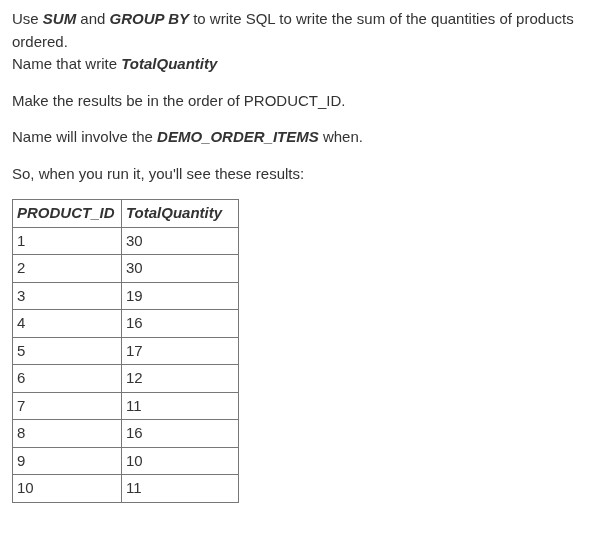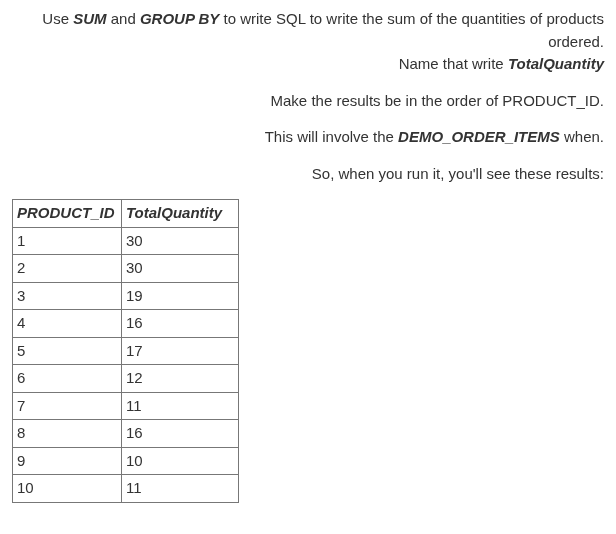--- a/index.html
+++ b/index.html
@@ -7,21 +7,20 @@
       font-size: 15px;
       color: #333;
       margin: 0;
       padding: 8px 12px;
       width: 616px;
       box-sizing: border-box;
       line-height: 1.5;
     }
     p {
       margin: 0 0 14px 0;
-      text-align: right;
     }
     .bi {
       font-weight: bold;
       font-style: italic;
     }
     table {
       border-collapse: collapse;
       margin-top: 4px;
     }
     th, td {
@@ -47,21 +46,21 @@
 <body>
 
 <p>
   <span>Use </span><span class="bi">SUM</span><span> and </span><span class="bi">GROUP BY</span><span> to write SQL to write the sum of the quantities of products ordered.</span><br>
   <span>Name that write </span><span class="bi">TotalQuantity</span>
 </p>
 
 <p>Make the results be in the order of PRODUCT_ID.</p>
 
 <p>
-  <span>This will involve the </span><span class="bi">DEMO_ORDER_ITEMS</span><span> when.</span>
+  <span>Name will involve the </span><span class="bi">DEMO_ORDER_ITEMS</span><span> when.</span>
 </p>
 
 <p>So, when you run it, you'll see these results:</p>
 
 <table>
   <thead>
     <tr>
       <th class="col-product">PRODUCT_ID</th>
       <th class="col-qty">TotalQuantity</th>
     </tr>

